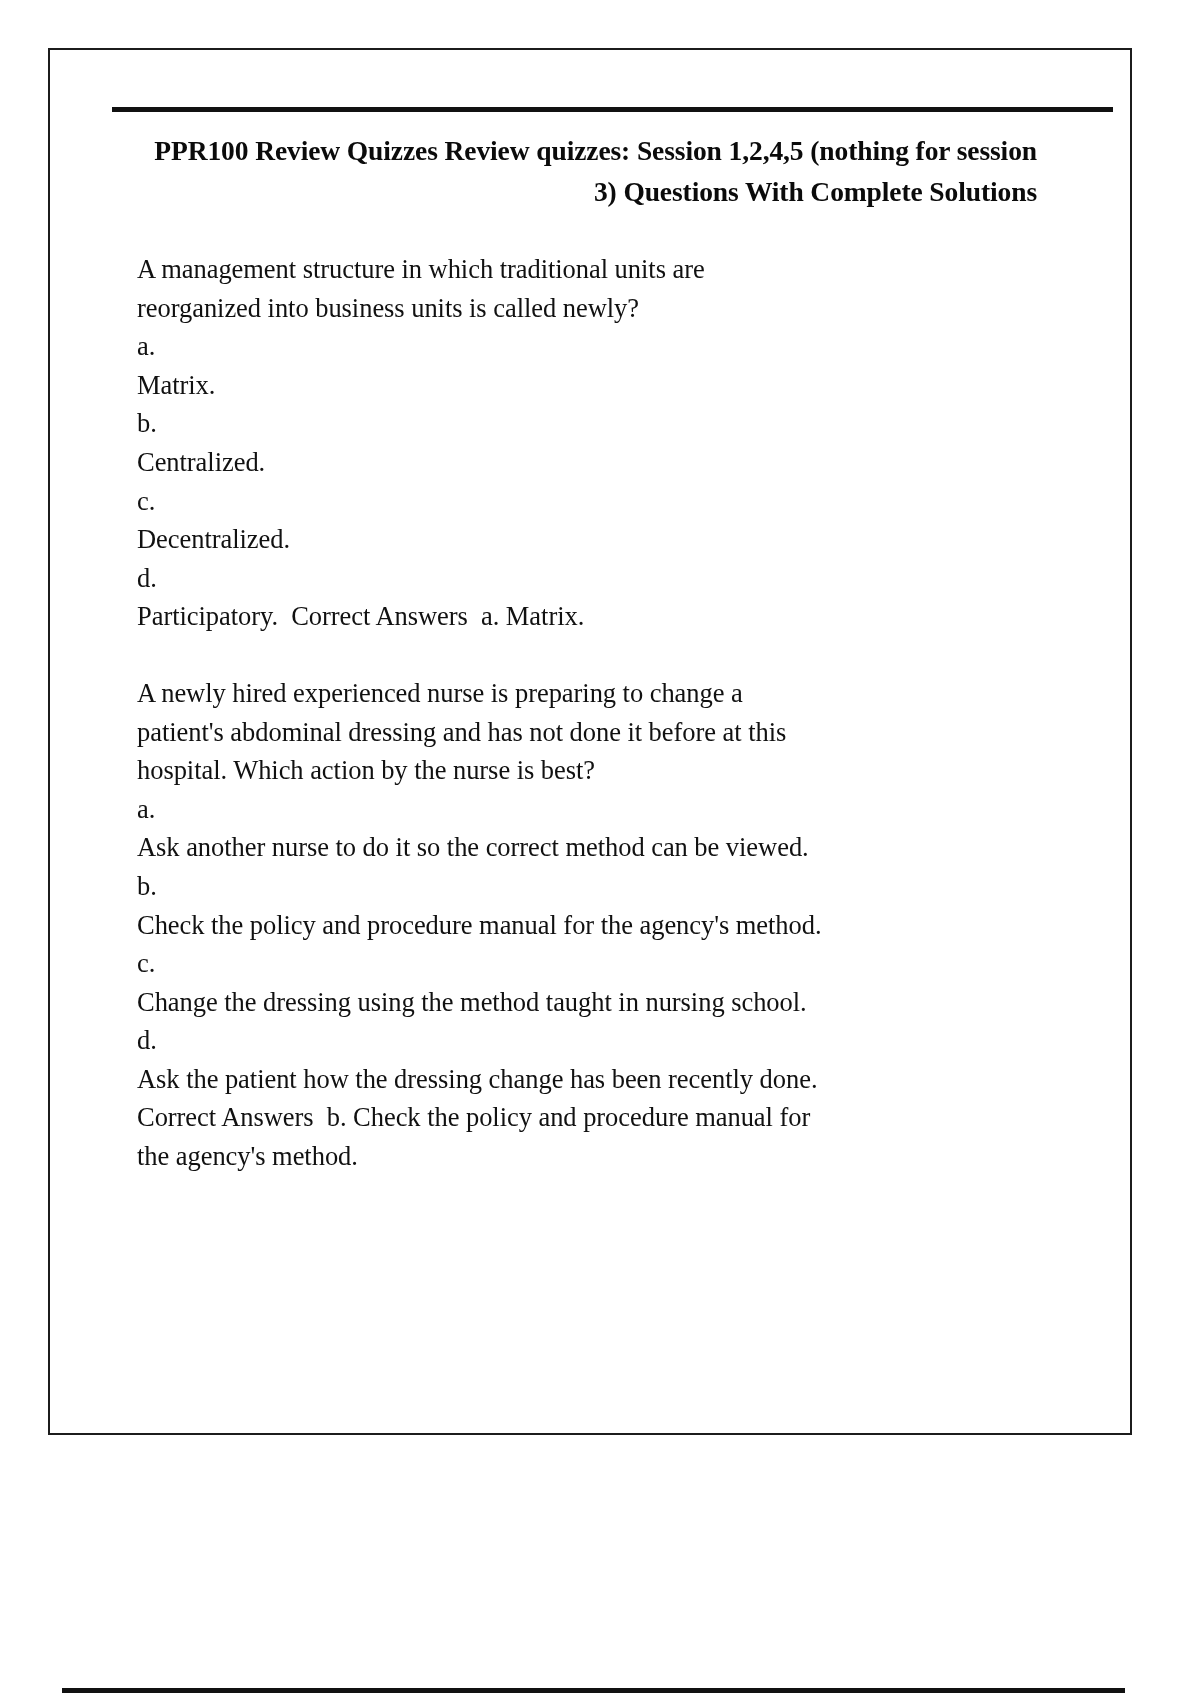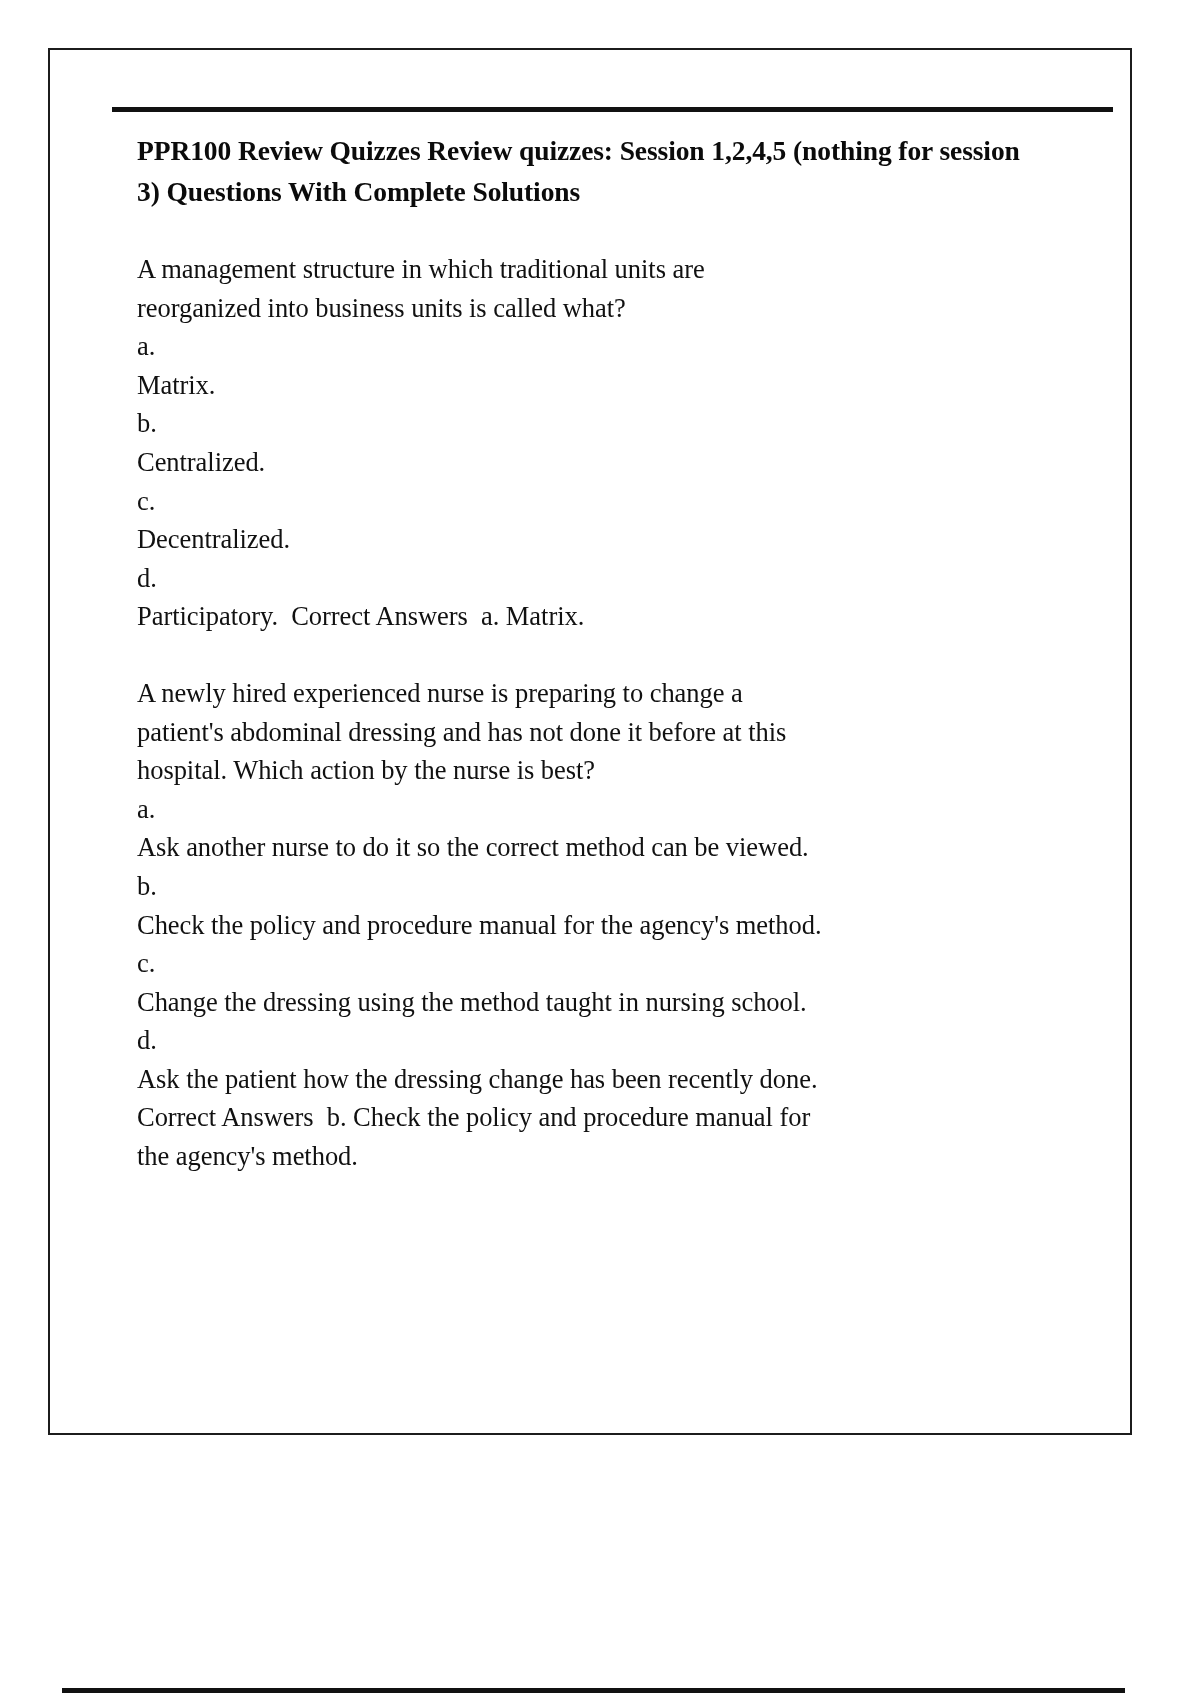--- a/index.html
+++ b/index.html
@@ -57,20 +57,21 @@
   }
 
   .doc-title {
     font-size: 27.5px;
     font-weight: bold;
     line-height: 41px;
     color: #0b0b0b;
     letter-spacing: -0.1px;
     margin: 0 0 0 0;
     font-stretch: condensed;
+    text-align: right;
   }
 
   .para {
     font-size: 26.5px;
     line-height: 38.6px;
     color: #111111;
     margin: 0;
     white-space: pre-wrap;
     letter-spacing: -0.05px;
   }
@@ -85,21 +86,21 @@
 <div id="page-sheet">
   <div id="top-rule"></div>
 
   <div id="content" style="position:absolute; left:87px; top:80px; width:900px;">
 
     <h1 class="doc-title">PPR100 Review Quizzes Review quizzes: Session 1,2,4,5 (nothing for session 3) Questions With Complete Solutions</h1>
 
     <div class="gap"></div>
 
     <p class="para">A management structure in which traditional units are
-reorganized into business units is called what?
+reorganized into business units is called newly?
 a.
 Matrix.
 b.
 Centralized.
 c.
 Decentralized.
 d.
 Participatory.  Correct Answers  a. Matrix.</p>
 
     <div class="gap"></div>

